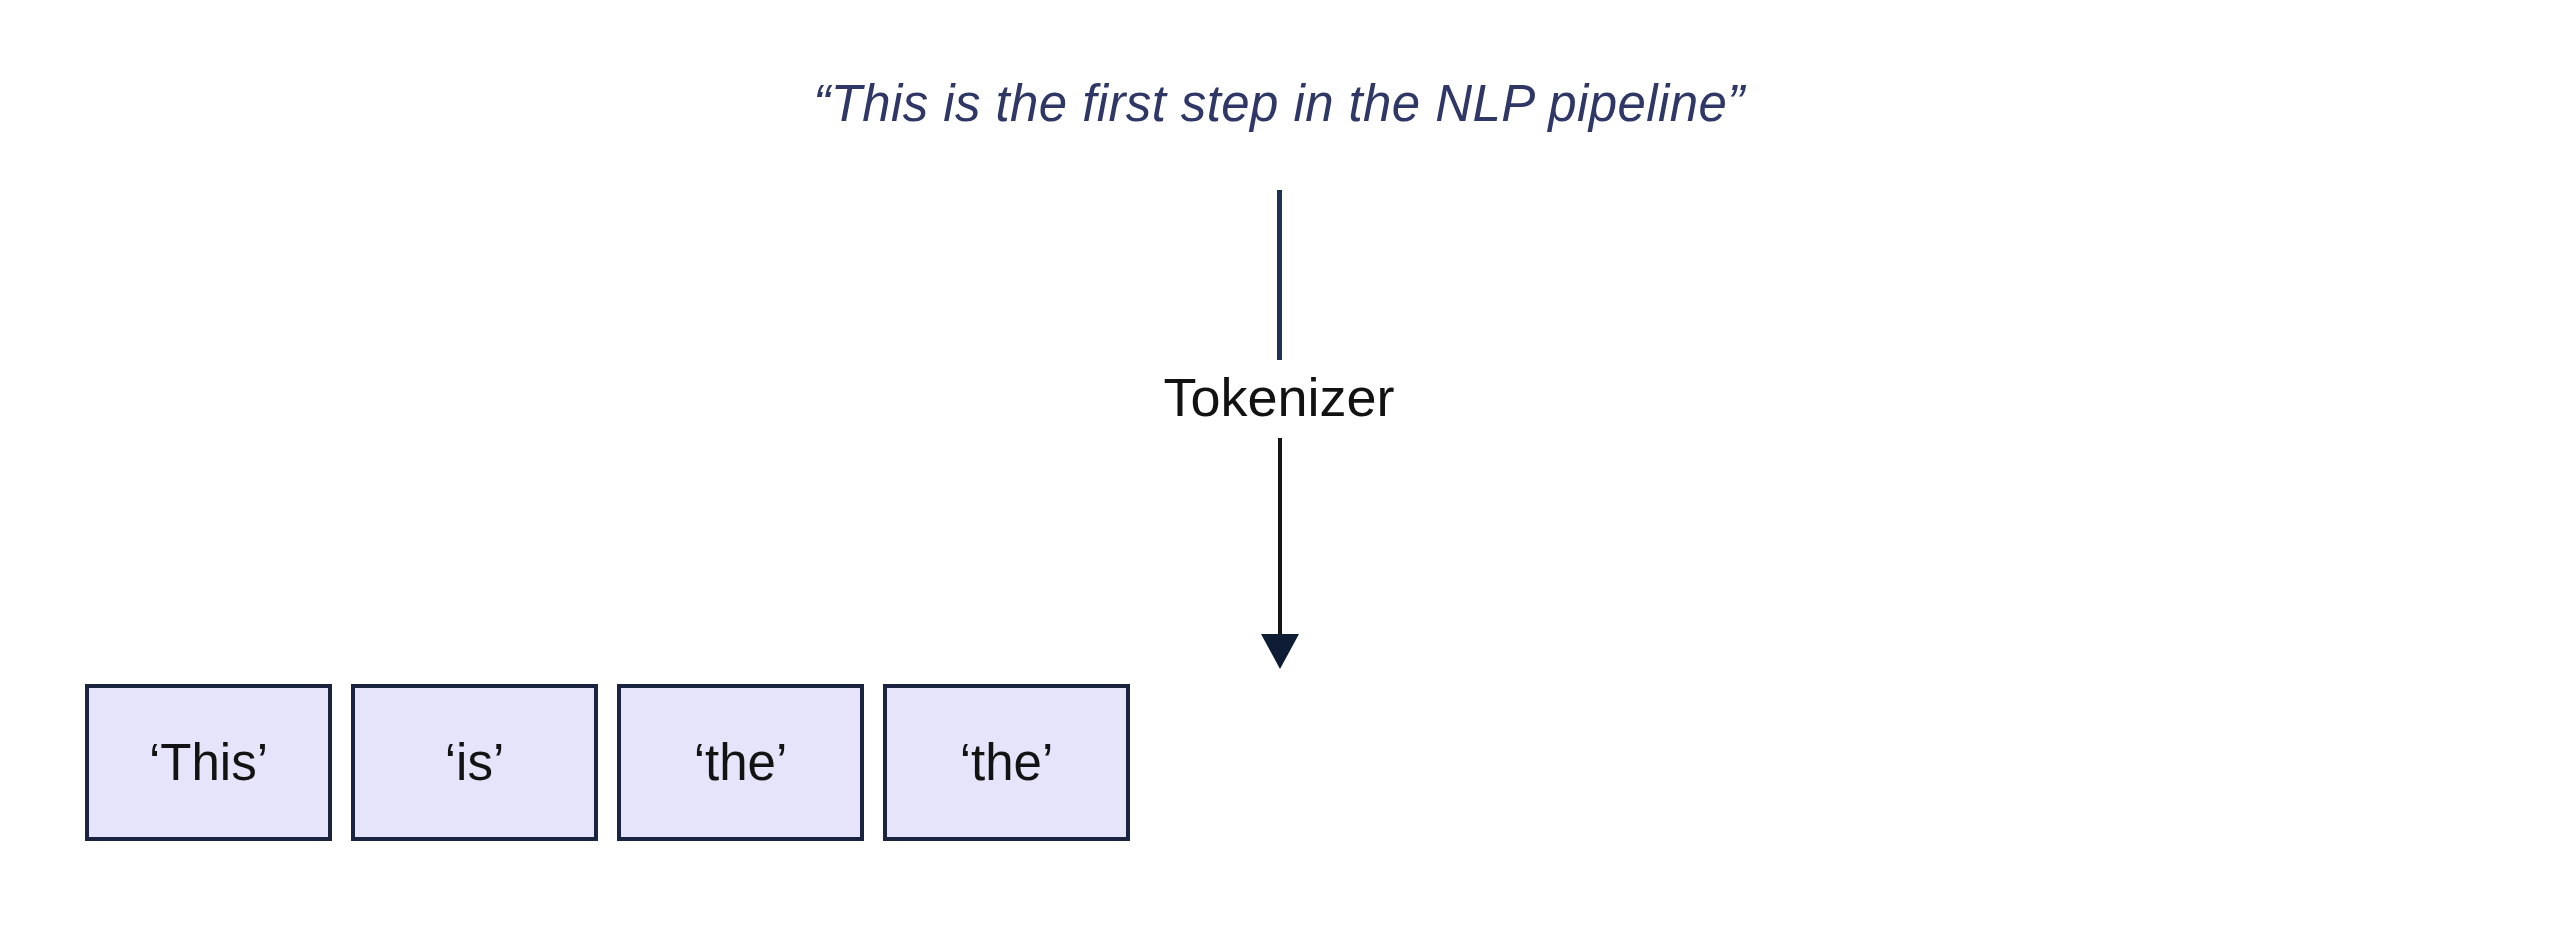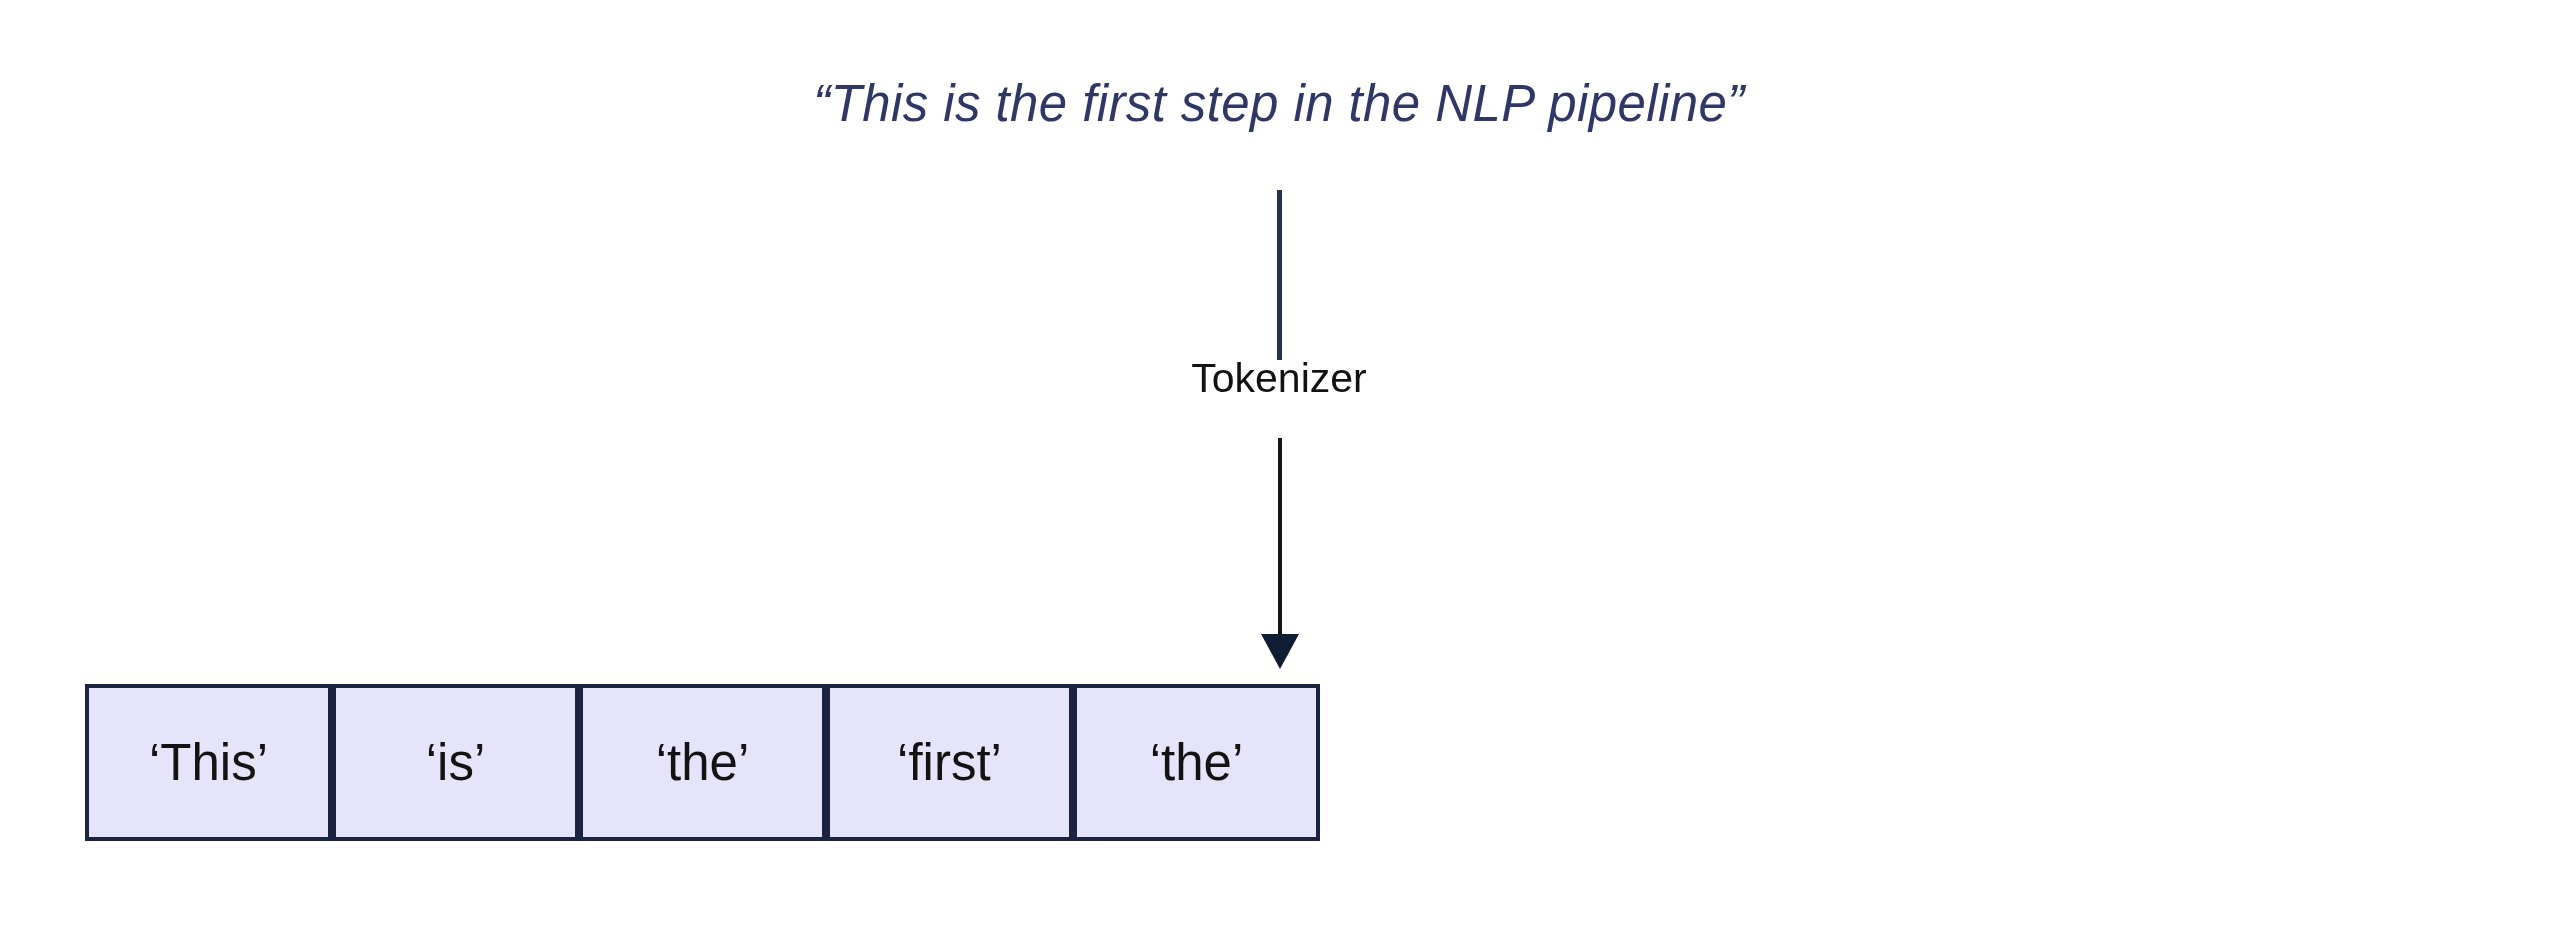--- a/index.html
+++ b/index.html
@@ -32,23 +32,23 @@
     position: absolute;
     left: 1277px;
     top: 190px;
     width: 5.1px;
     height: 170px;
     background: var(--arrow-top, #203050);
   }
   .arrow-label {
     position: absolute;
     left: 1279px;
-    top: 356px;
+    top: 368px;
     transform: translateX(-50%);
-    font-size: 41px;
+    font-size: 54px;
     line-height: 1.1;
     color: var(--label-text, #121212);
     white-space: nowrap;
   }
   .arrow-line-bottom {
     position: absolute;
     left: 1278px;
     top: 438px;
     width: 4.3px;
     height: 198px;
@@ -62,20 +62,21 @@
     height: 0;
     border-left: 19px solid transparent;
     border-right: 19px solid transparent;
     border-top: 35px solid var(--arrow-head, #0e1d33);
   }
   .token-row {
     position: absolute;
     left: 85px;
     top: 684px;
     display: flex;
+    gap: 19px;
   }
   .token-box {
     box-sizing: content-box;
     width: 239px;
     height: 149px;
     background: var(--token-fill, #e6e4fa);
     border: 4.3px solid var(--token-border, #1a2340);
     display: flex;
     align-items: center;
     justify-content: center;
@@ -96,18 +97,17 @@
   <div class="arrow-label">Tokenizer</div>
 
   <div class="arrow-line-bottom"></div>
 
   <div class="arrow-head"></div>
 
   <div class="token-row">
     <div class="token-box">‘This’</div>
     <div class="token-box">‘is’</div>
     <div class="token-box">‘the’</div>
-    <div class="token-box">‘first’</div>
     <div class="token-box">‘the’</div>
   </div>
 
 </div>
 
 
 </body></html>

